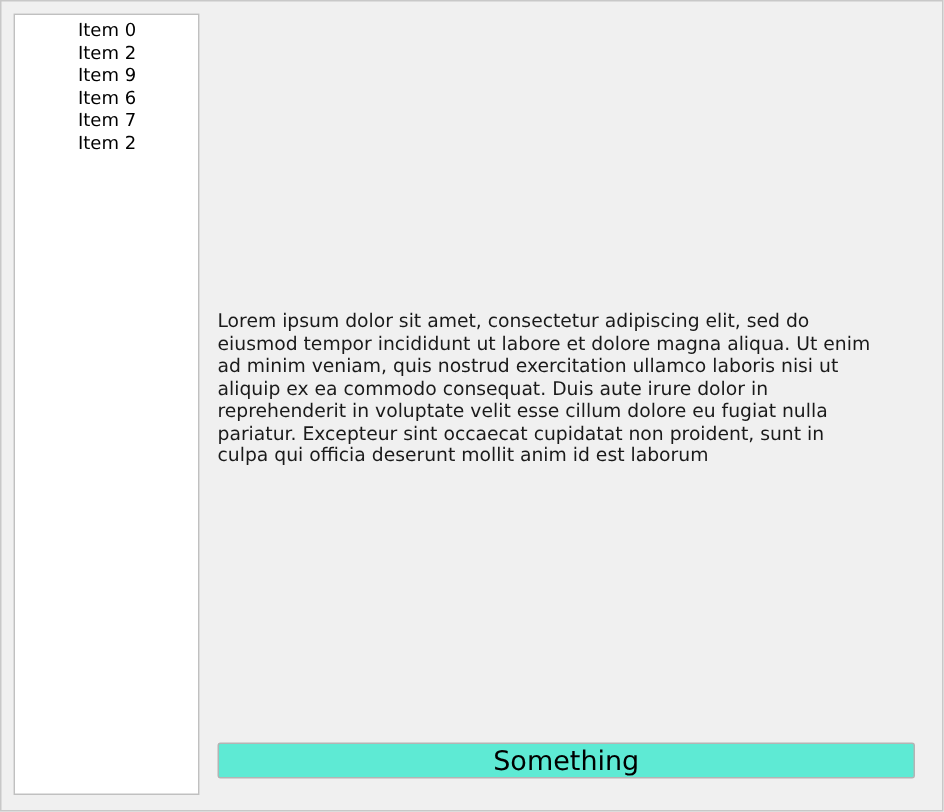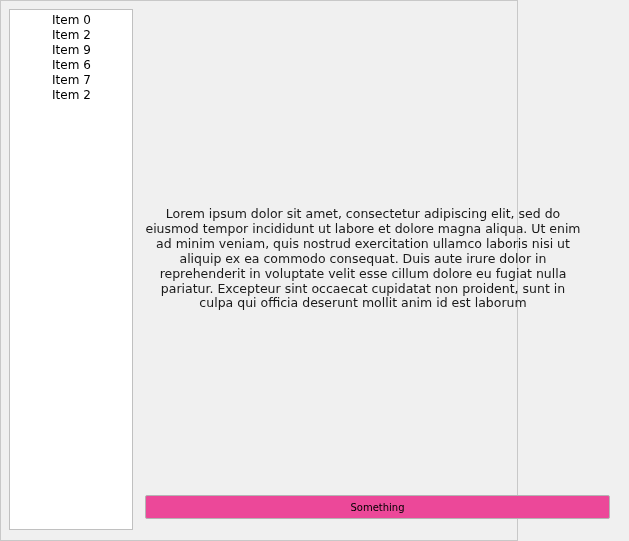--- a/index.html
+++ b/index.html
@@ -10,21 +10,21 @@
     width: 629px;
     height: 541px;
     background: #f0f0f0;
     font-family: "DejaVu Sans", sans-serif;
     font-size: 12px;
     color: #000000;
     overflow: hidden;
   }
   .app-window {
     position: relative;
-    width: 518px;
+    width: 629px;
     height: 541px;
     box-sizing: border-box;
     border: 1px solid #c8c8c8;
     background: #f0f0f0;
   }
   .list-panel {
     position: absolute;
     left: 8px;
     top: 8px;
     width: 124px;
@@ -52,34 +52,34 @@
     bottom: 8px;
   }
   .paragraph {
     position: absolute;
     left: 0px;
     top: 198px;
     width: 436px;
     font-size: 12.5px;
     line-height: 14.9px;
     color: #1a1a1a;
-    text-align: center;
+    text-align: left;
   }
   .bottom-button {
     position: absolute;
     left: 0px;
     bottom: 13px;
     width: 465px;
     height: 24px;
     box-sizing: border-box;
-    background: #ec4899;
+    background: #5eead4;
     border: 1px solid #b4b4b4;
     border-radius: 2px;
     font-family: "DejaVu Sans", sans-serif;
-    font-size: 10px;
+    font-size: 18px;
     color: #000000;
     text-align: center;
     line-height: 22px;
     cursor: pointer;
   }
 </style>
 </head>
 <body>
 
 <div class="app-window">

